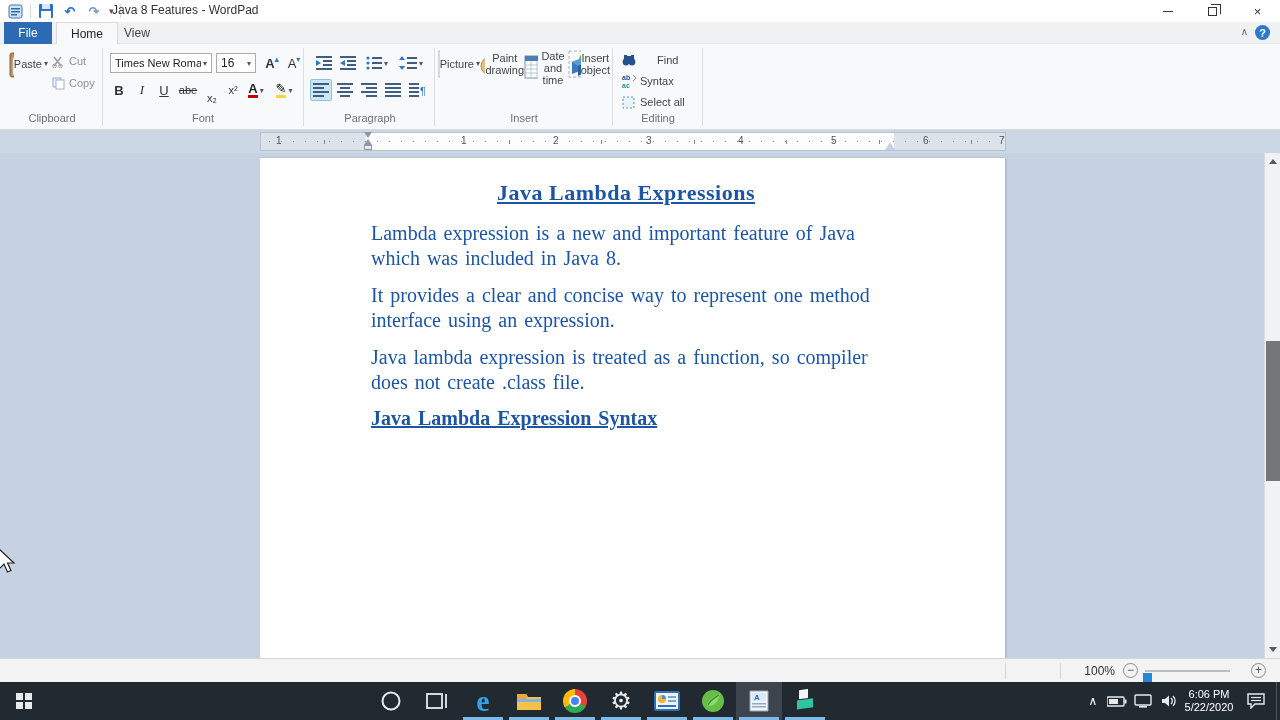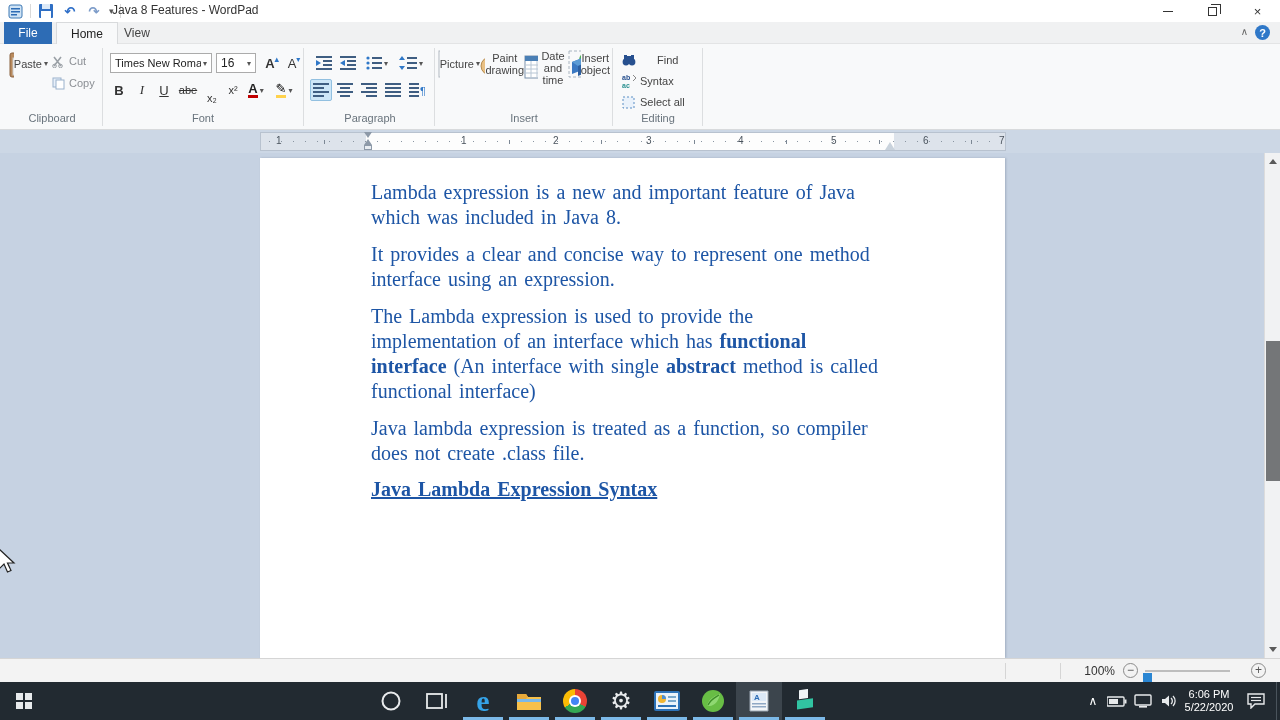--- a/index.html
+++ b/index.html
@@ -404,24 +404,24 @@
       <i class="ruler-half" style="left: 433px;"></i>
       <i class="ruler-half" style="left: 525px;"></i>
       <i class="ruler-half" style="left: 618px;"></i>
       <i class="ruler-half" style="left: 710px;"></i>
     </div>
 </div>
 
 <div id="doc-area">
   <div id="page">
     <div id="doc-content" style="color: rgb(29, 85, 165);">
+      <div id="doc-title">Java Lambda Expressions</div>
       <div>
           <p class="doc-para"><span>Lambda expression is a new and important feature of Java which was included in Java 8.</span></p>
           <p class="doc-para"><span>It provides a clear and concise way to represent one method interface using an expression.</span></p>
-          <p class="doc-para"><span>The Lambda expression is used to provide the implementation of an interface which has </span><span class="b">functional interface</span><span> (An interface with single </span><span class="b">abstract</span><span> method is called functional interface)</span></p>
           <p class="doc-para"><span>Java lambda expression is treated as a function, so compiler does not create .class file.</span></p>
         </div>
       <div id="doc-subheading">Java Lambda Expression Syntax</div>
     </div>
   </div>
   <div id="v-scrollbar">
     <div class="sb-arrow" id="sb-up"></div>
     <div id="sb-thumb"></div>
     <div class="sb-arrow" id="sb-down"></div>
   </div>

